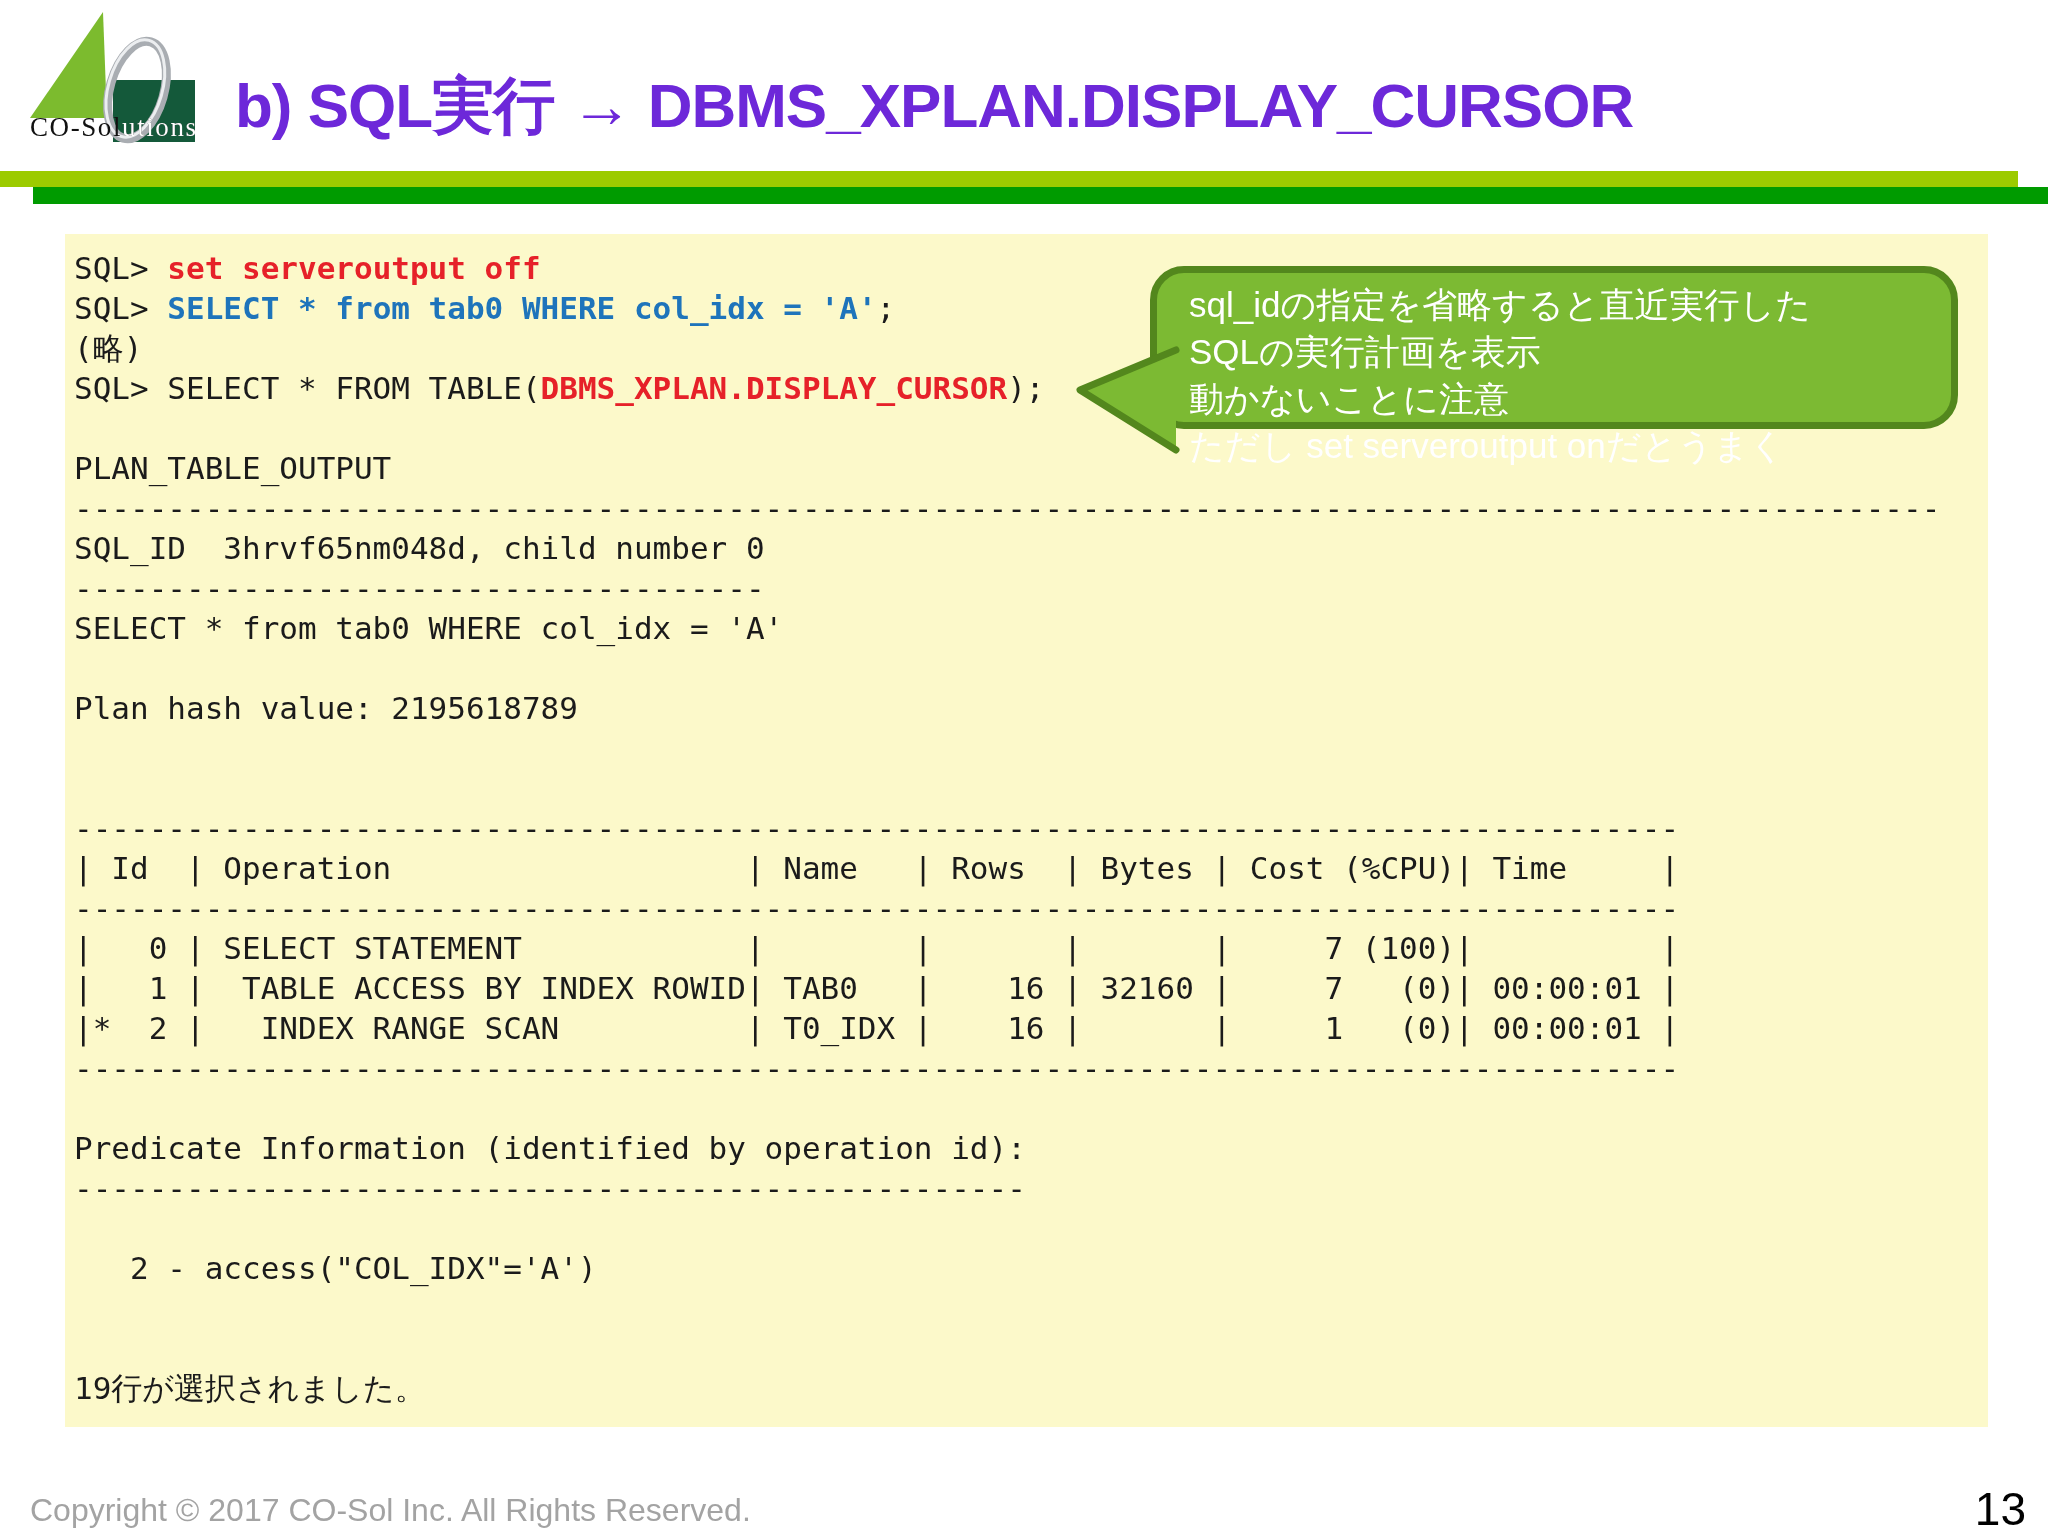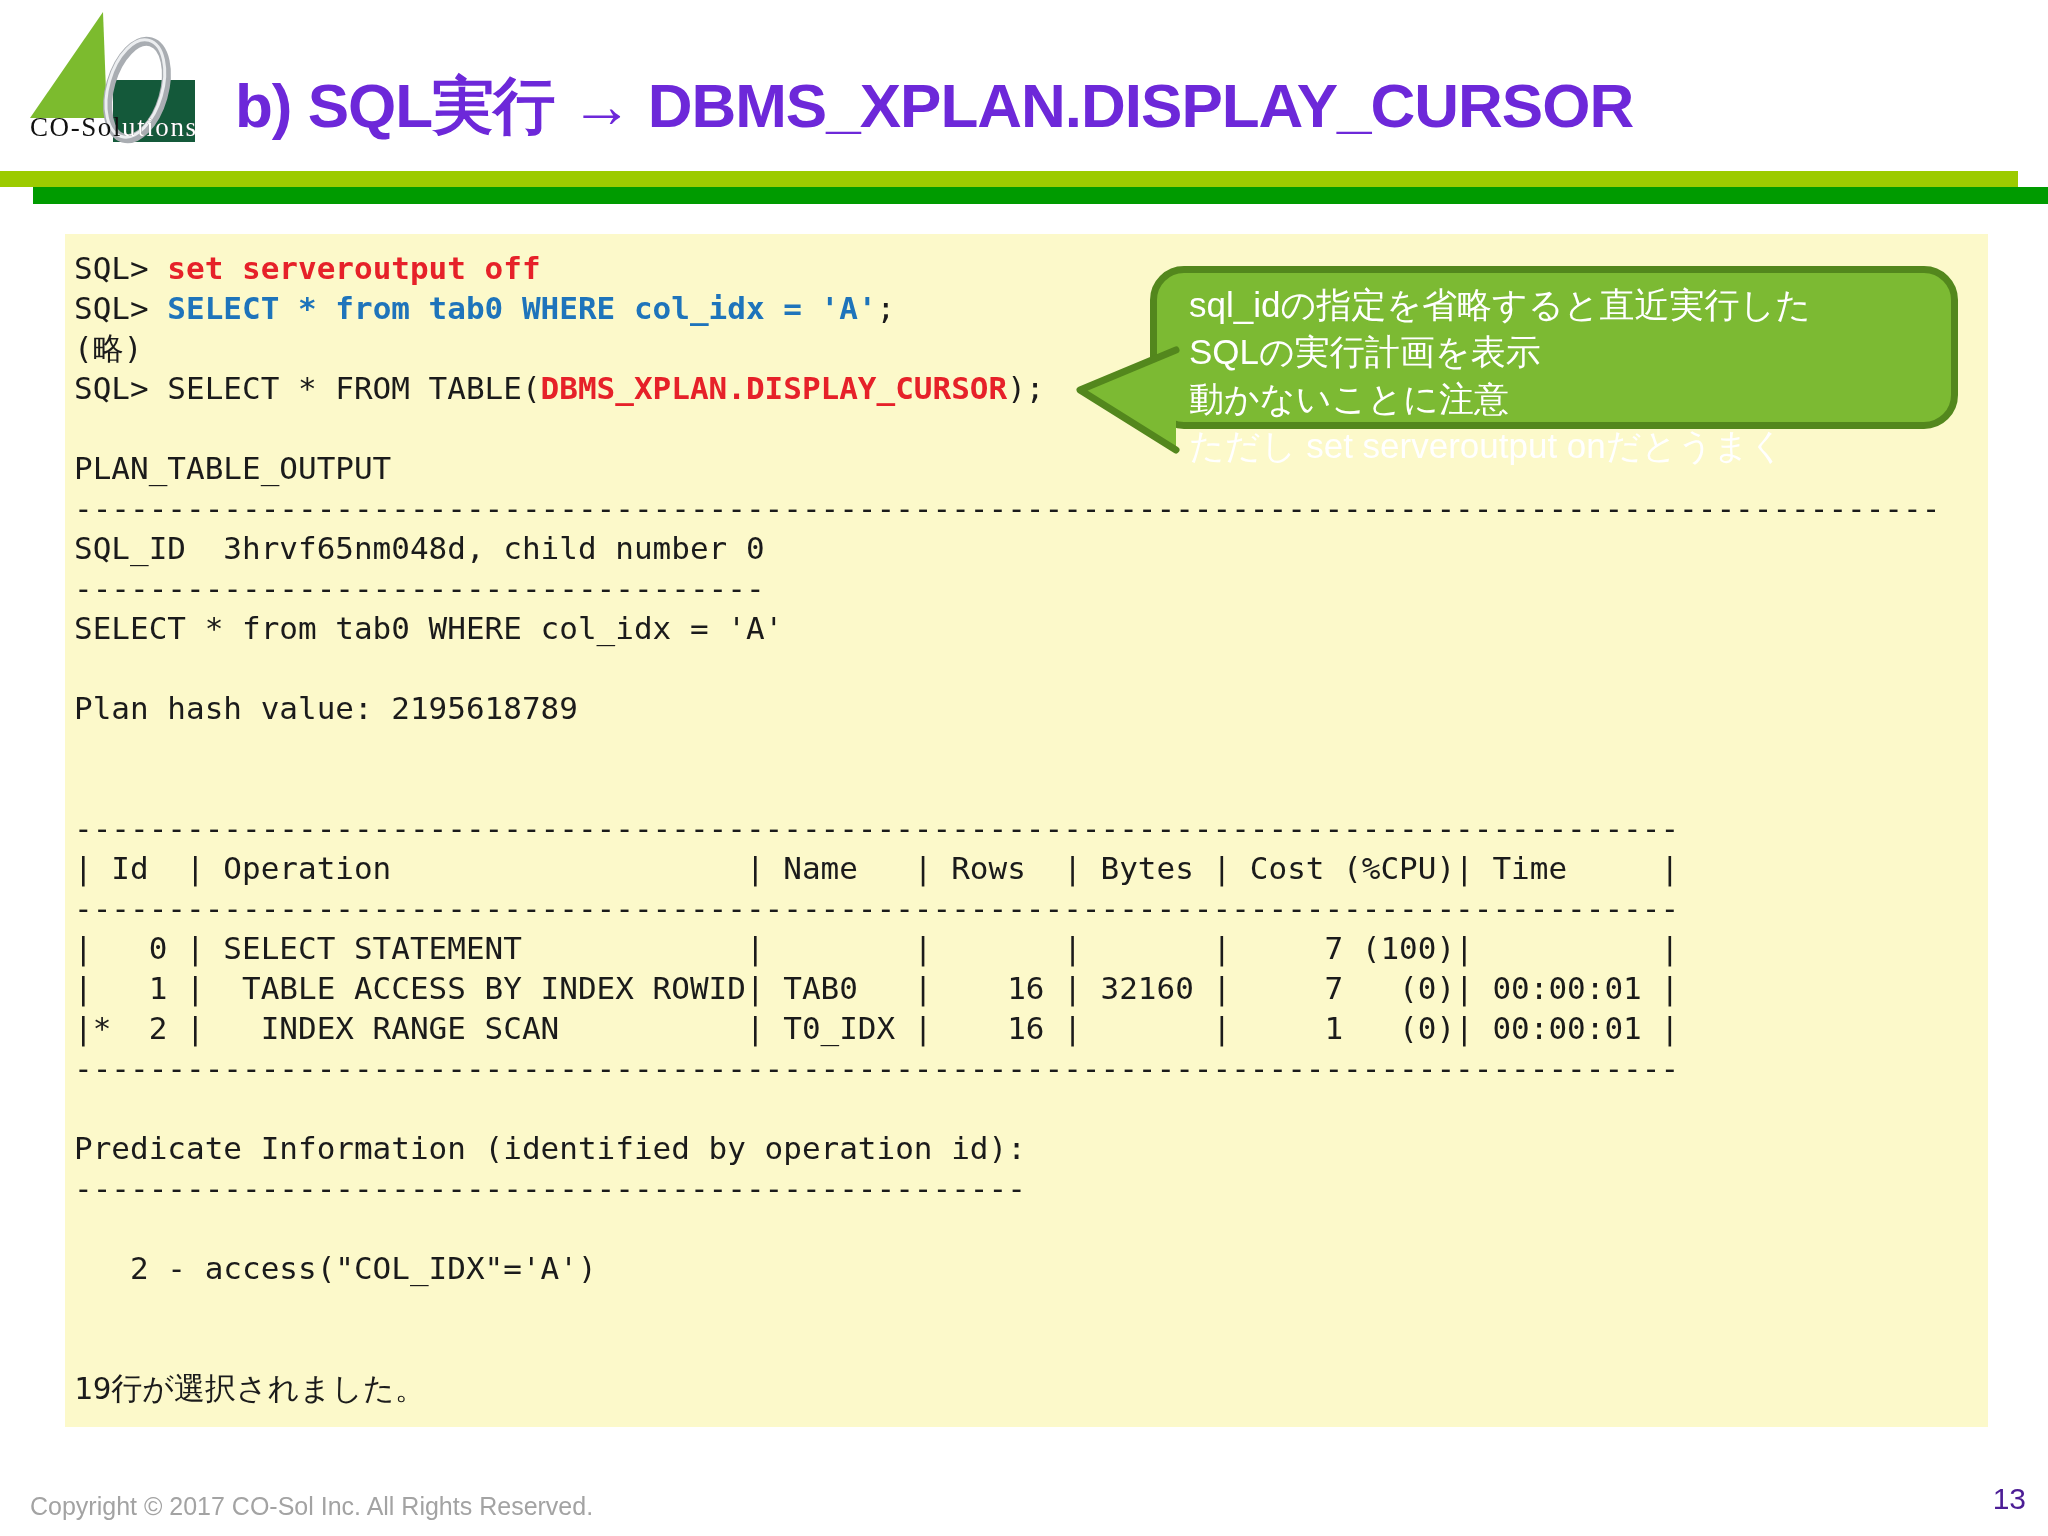--- a/index.html
+++ b/index.html
@@ -114,29 +114,29 @@
     width: 112px;
     height: 110px;
     z-index: 3;
   }
 
   
   .copyright {
     position: absolute;
     left: 30px;
     top: 1492px;
-    font-size: 25px;
+    font-size: 32px;
     color: var(--footer-gray);
   }
   .page-number {
     position: absolute;
     right: 22px;
     top: 1482px;
-    font-size: 30px;
-    color: #4c1d95;
+    font-size: 46px;
+    color: #000000;
   }
 </style>
 </head>
 <body>
 
 <div class="slide">
 
   <svg class="logo" viewBox="0 0 172 150">
     <polygon points="75,6 2,112 79,112" fill="#7cbb2e"></polygon>
     <rect x="85" y="74" width="82" height="62" fill="#14593a"></rect>

